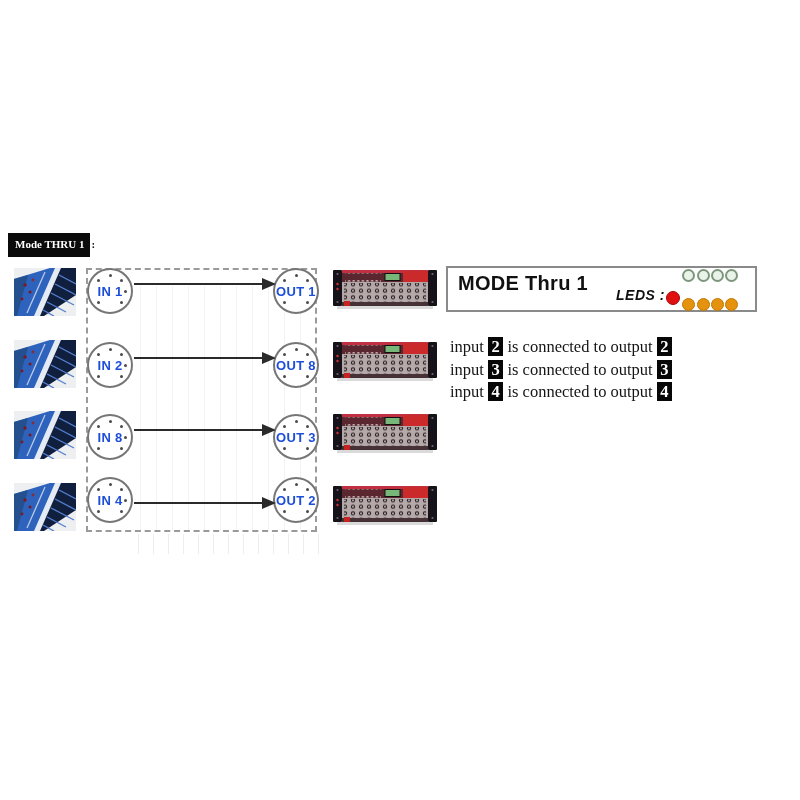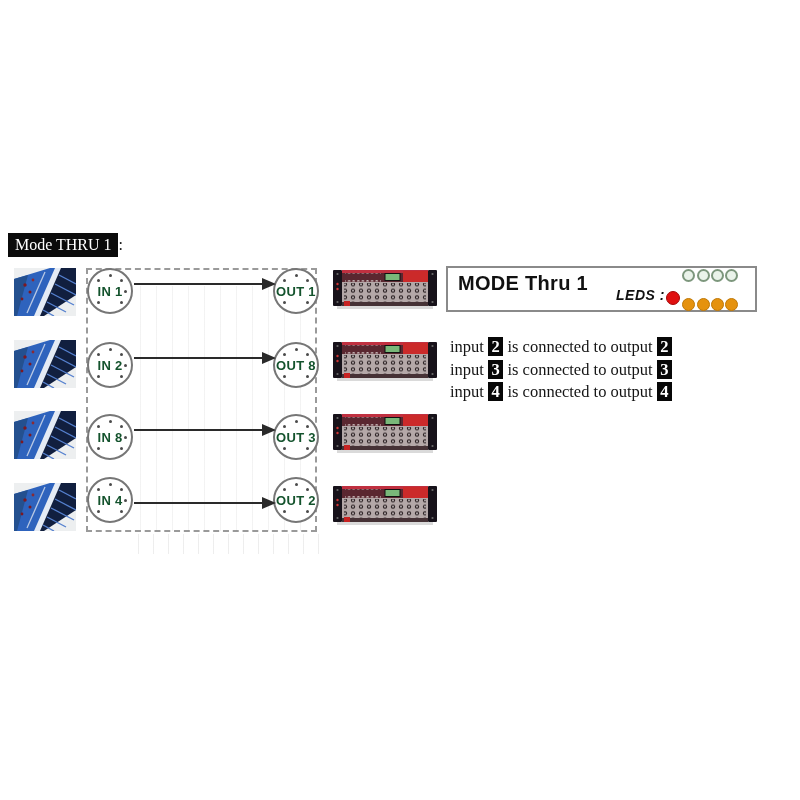--- a/index.html
+++ b/index.html
@@ -1,21 +1,21 @@
 <!DOCTYPE html>
 <html><head>
 <meta charset="utf-8">
 <style>
   html,body{margin:0;padding:0;background:#fff;}
   .canvas{position:relative;width:800px;height:800px;background:#ffffff;overflow:hidden;
           font-family:"Liberation Sans",sans-serif;}
 
   
   .title-wrap{position:absolute;left:8px;top:233px;font-family:"Liberation Serif",serif;
-              font-weight:normal;font-size:16px;line-height:21px;white-space:nowrap;}
+              font-weight:bold;font-size:11px;line-height:21px;white-space:nowrap;}
   .title-box{display:inline-block;background:#0b0b0b;color:#ffffff;padding:1px 6px 2px 7px;}
   .title-colon{color:#111;margin-left:1px;}
 
   
   .kb{position:absolute;left:14px;width:62px;height:48px;display:block;}
   .kb1{top:268px}.kb2{top:340px}.kb3{top:411px}.kb4{top:483px}
 
   
   .rack{position:absolute;left:333px;width:104px;height:42px;display:block;}
   .rack1{top:268px}.rack2{top:340px}.rack3{top:412px}.rack4{top:484px}
@@ -23,21 +23,21 @@
   
   .dbox{position:absolute;left:86px;top:268px;width:231px;height:264px;
         border:2px dashed #9a9a9a;box-sizing:border-box;background:#fff;}
   .ghost-in{position:absolute;left:140px;top:286px;width:176px;height:245px;
         background:repeating-linear-gradient(90deg,rgba(120,120,120,.09) 0 1px,transparent 1px 16px);}
   .ghost-out{position:absolute;left:138px;top:534px;width:182px;height:20px;
         background:repeating-linear-gradient(90deg,rgba(120,120,120,.13) 0 1px,transparent 1px 15px);}
 
   .node{position:absolute;width:46px;height:46px;border:2px solid #767676;border-radius:50%;
         background:#fff;box-sizing:border-box;display:flex;align-items:center;justify-content:center;
-        font-weight:bold;font-size:13px;color:#14532d;letter-spacing:.3px;z-index:2;}
+        font-weight:bold;font-size:13px;color:#1d4ed8;letter-spacing:.3px;z-index:2;}
   .in{left:87px}.out{left:273px}
   .r1{top:268px}.r2{top:342px}.r3{top:414px}.r4{top:477px}
   .pin{position:absolute;width:3px;height:3px;background:#4a4a4a;border-radius:50%;}
   .p1{left:20px;top:4px}.p2{left:8px;top:9px}.p3{left:31px;top:9px}
   .p4{left:8px;top:31px}.p5{left:31px;top:31px}.p6{left:35px;top:20px}
 
   .conn{position:absolute;left:134px;width:132px;height:2px;background:#2a2a2a;z-index:1;}
   .c1{top:283px}.c2{top:357px}.c3{top:429px}.c4{top:502px}
   .ah{position:absolute;left:262px;width:0;height:0;border-top:6px solid transparent;
       border-bottom:6px solid transparent;border-left:14px solid #2a2a2a;z-index:3;}

